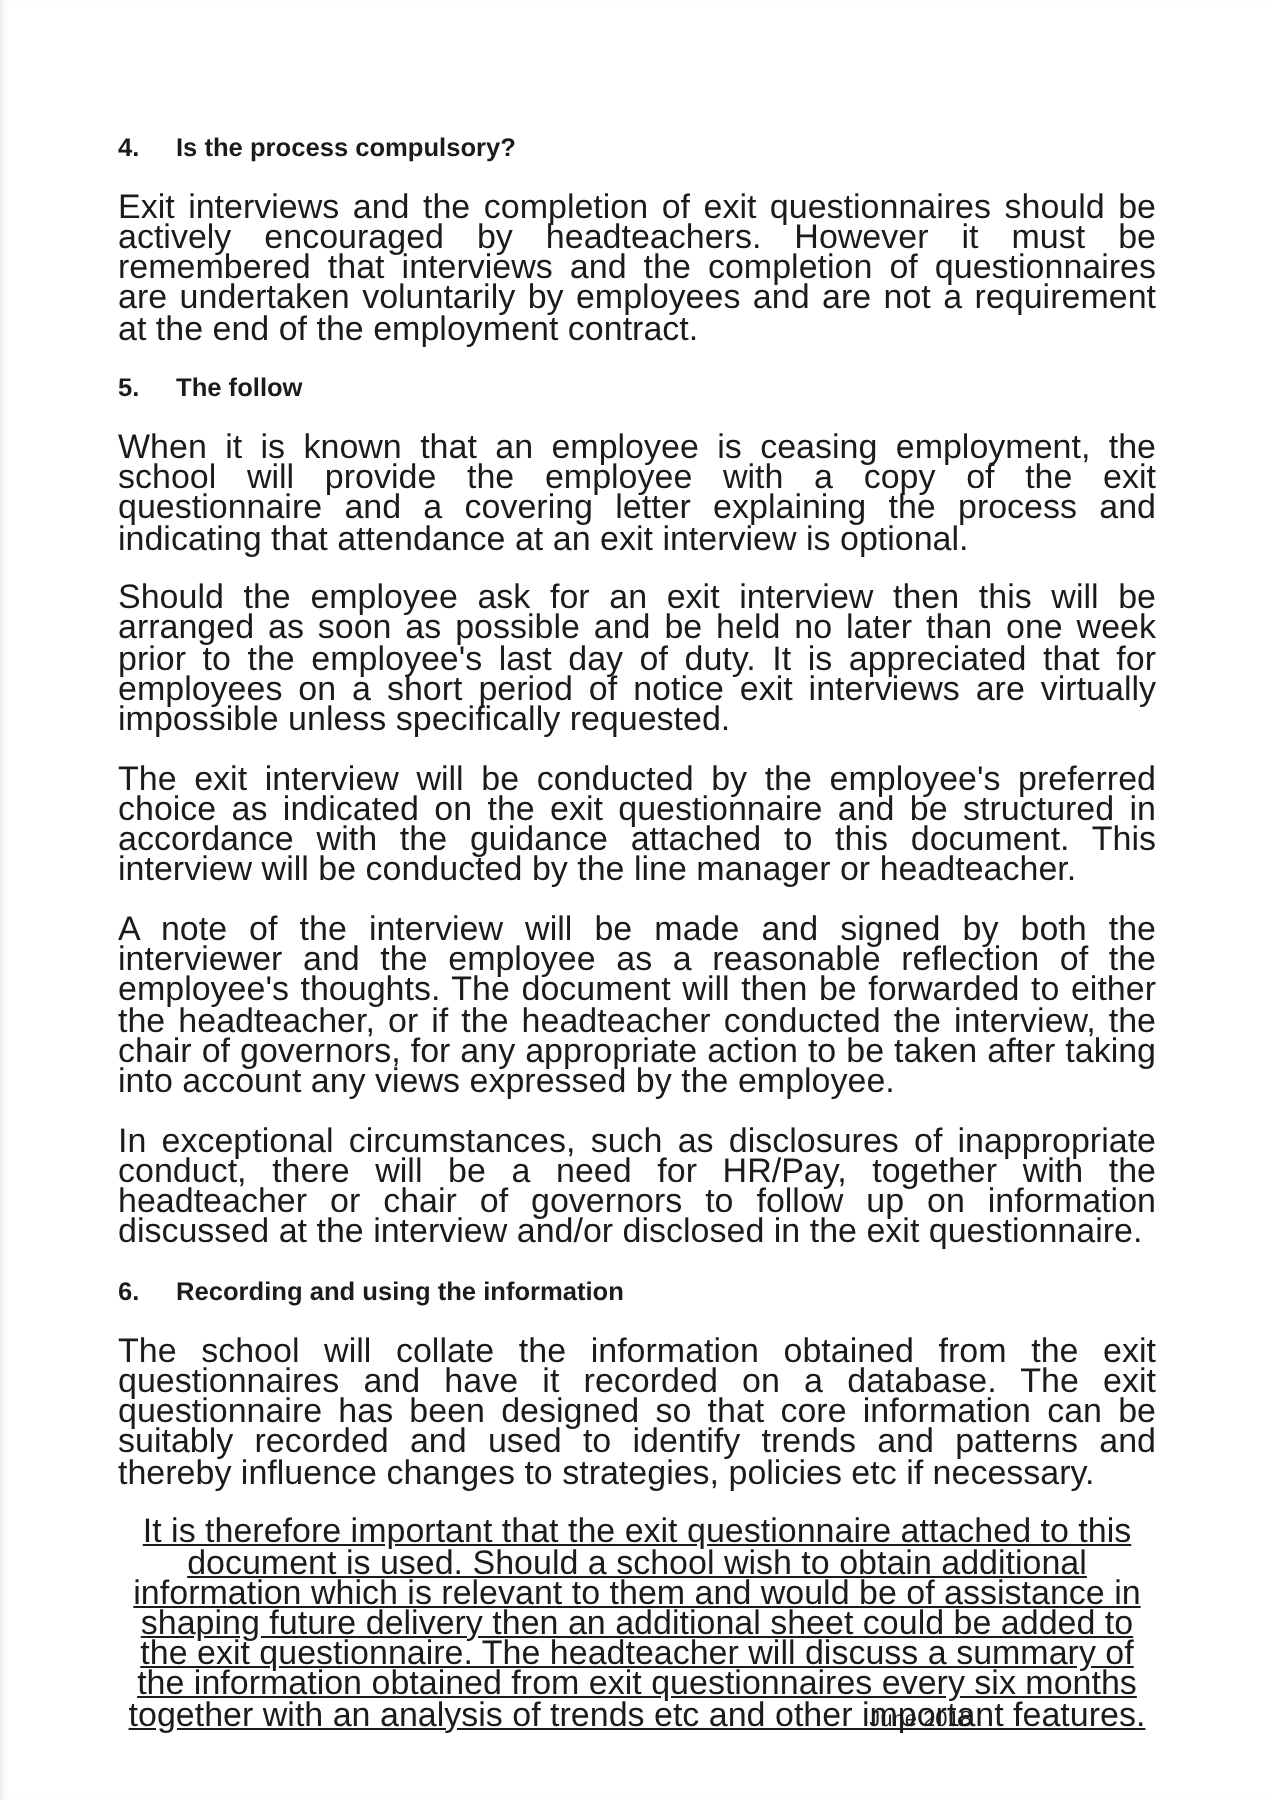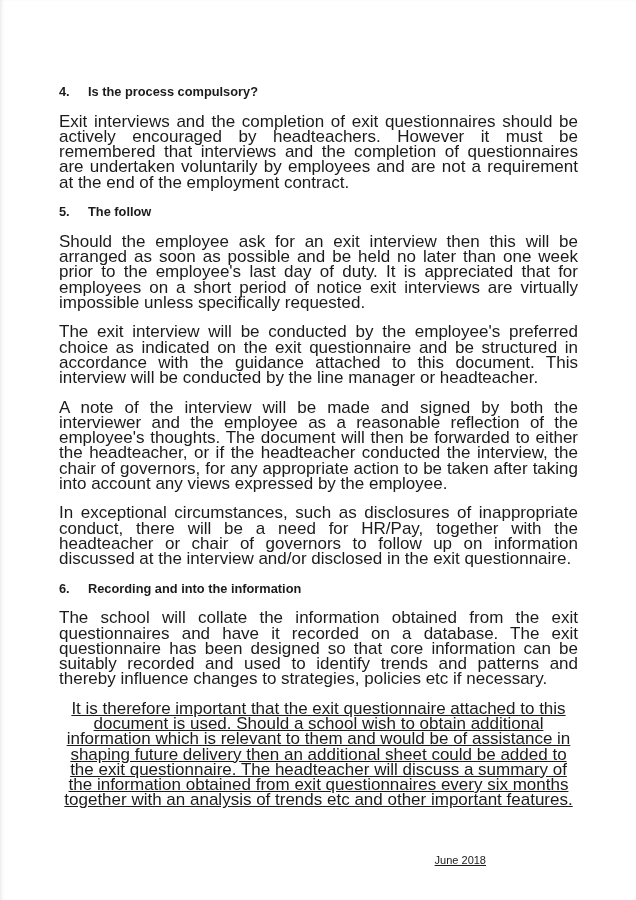--- a/index.html
+++ b/index.html
@@ -14,21 +14,21 @@
     background: #ffffff;
     font-family: "Liberation Sans", sans-serif;
     color: #1b1b1b;
     overflow: hidden;
     box-shadow: inset 3px 0 5px -3px rgba(0,0,0,0.15);
   }
   .content {
     position: absolute;
     left: 59px;
     right: 58px;
-    top: 84px;
+    top: 66px;
   }
   .heading {
     font-size: 12.8px;
     line-height: 15.2px;
     font-weight: bold;
     margin: 0 0 14.5px 0;
   }
   .heading .num {
     display: inline-block;
     width: 29px;
@@ -60,27 +60,28 @@
   <div class="content">
 
     <h2 class="heading">
       <span class="num">4.</span><span class="title">Is the process compulsory?</span>
     </h2>
     <p class="para">Exit interviews and the completion of exit questionnaires should be actively encouraged by headteachers.  However it must be remembered that interviews and the completion of questionnaires are undertaken voluntarily by employees and are not a requirement at the end of the employment contract.</p>
 
     <h2 class="heading">
       <span class="num">5.</span><span class="title">The follow</span>
     </h2>
+    <p class="para">When it is known that an employee is ceasing employment, the school will provide the employee with a copy of the exit questionnaire and a covering letter explaining the process and indicating that attendance at an exit interview is optional.</p>
     <p class="para">Should the employee ask for an exit interview then this will be arranged as soon as possible and be held no later than one week prior to the employee's last day of duty.  It is appreciated that for employees on a short period of notice exit interviews are virtually impossible unless specifically requested.</p>
     <p class="para">The exit interview will be conducted by the employee's preferred choice as indicated on the exit questionnaire and be structured in accordance with the guidance attached to this document. This interview will be conducted by the line manager or headteacher.</p>
     <p class="para">A note of the interview will be made and signed by both the interviewer and the employee as a reasonable reflection of the employee's thoughts.  The document will then be forwarded to either the headteacher, or if the headteacher conducted the interview, the chair of governors, for any appropriate action to be taken after taking into account any views expressed by the employee.</p>
     <p class="para">In exceptional circumstances, such as disclosures of inappropriate conduct, there will be a need for HR/Pay, together with the headteacher or chair of governors to follow up on information discussed at the interview and/or disclosed in the exit questionnaire.</p>
 
     <h2 class="heading">
-      <span class="num">6.</span><span class="title">Recording and into the information</span>
+      <span class="num">6.</span><span class="title">Recording and using the information</span>
     </h2>
     <p class="para">The school will collate the information obtained from the exit questionnaires and have it recorded on a database.  The exit questionnaire has been designed so that core information can be suitably recorded and used to identify trends and patterns and thereby influence changes to strategies, policies etc if necessary.</p>
     <p class="para ragged">It is therefore important that the exit questionnaire attached to this document is used. Should a school wish to obtain additional information which is relevant to them and would be of assistance in shaping future delivery then an additional sheet could be added to the exit questionnaire.  The headteacher will discuss a summary of the information obtained from exit questionnaires every six months together with an analysis of trends etc and other important features.</p>
 
   </div>
 
   <div class="footer">June 2018</div>
 </div>
 
 </body></html>

